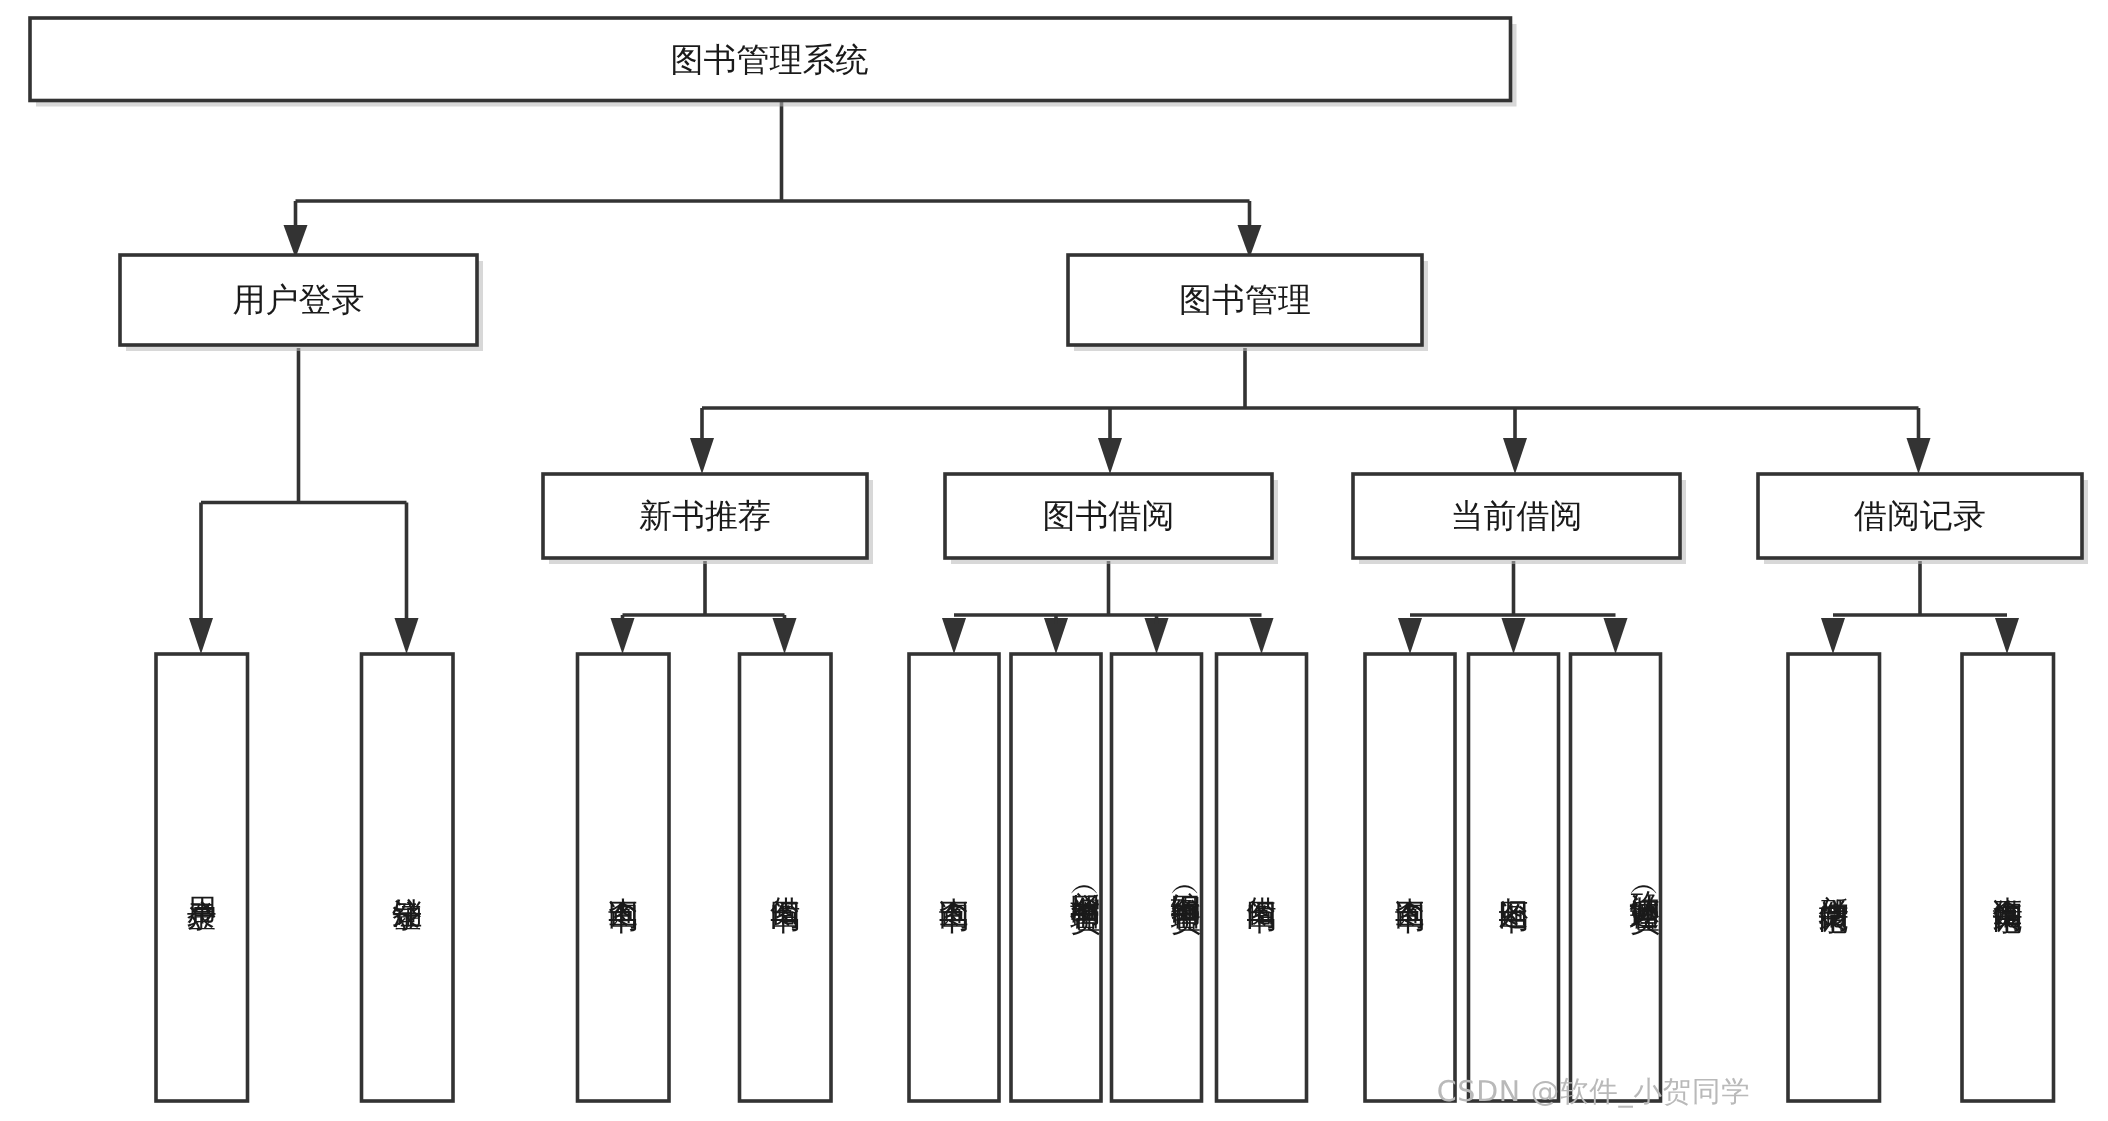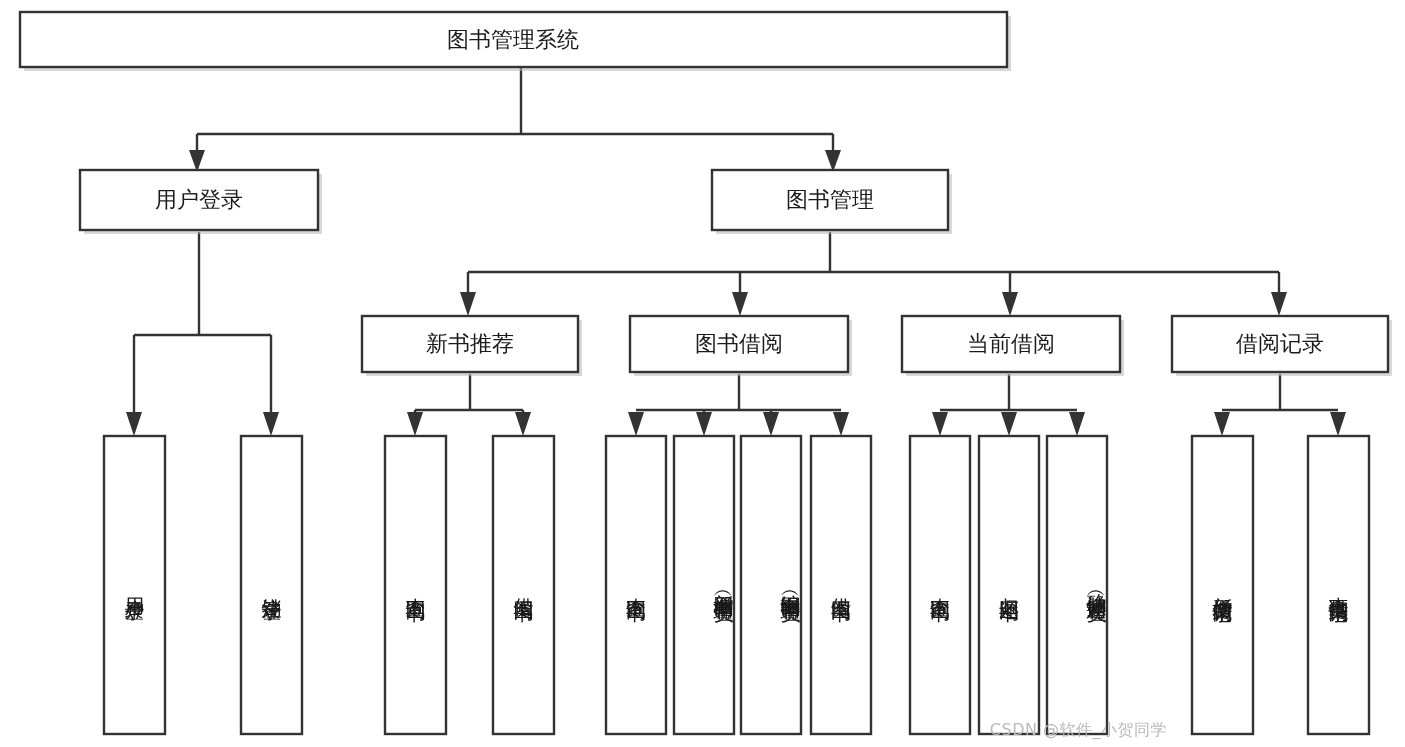--- a/index.html
+++ b/index.html
@@ -65,21 +65,21 @@
     color: #1a1a1a;
     white-space: nowrap;
     text-align: center;
     pointer-events: none;
   }
   .watermark {
     position: absolute;
     right: 8px;
     bottom: 6px;
     font-family: "DejaVu Sans", "Liberation Sans", sans-serif;
-    font-size: 16px;
+    font-size: 19px;
     color: #b9b9b9;
     letter-spacing: 0.5px;
     white-space: nowrap;
     text-align: right;
   }
 </style>
 </head>
 <body>
 
 <div id="diagram-root">

